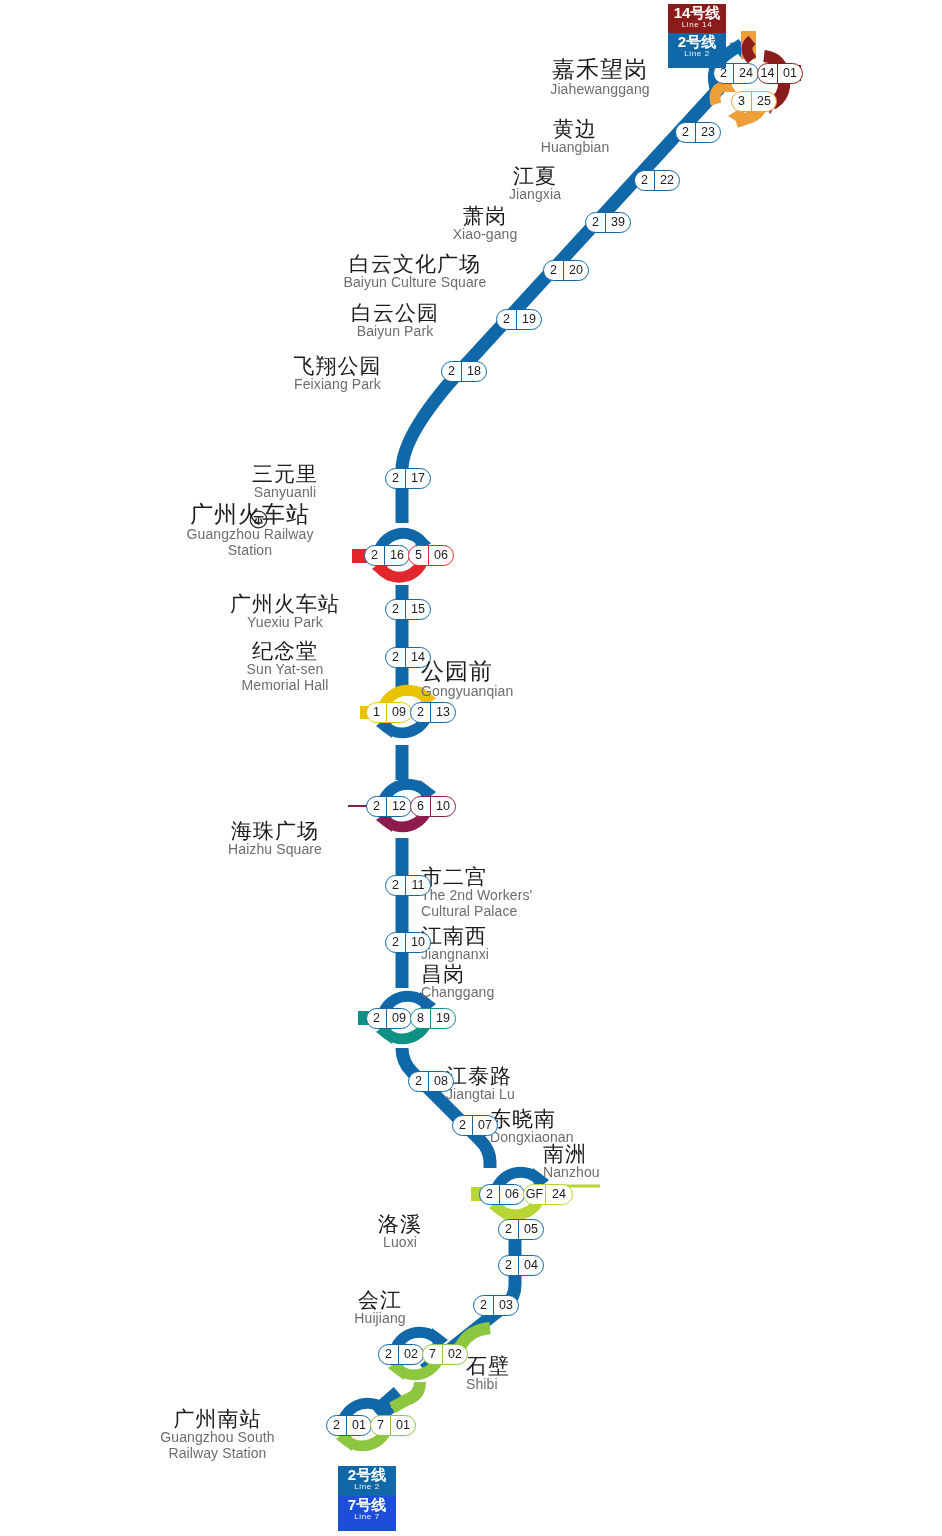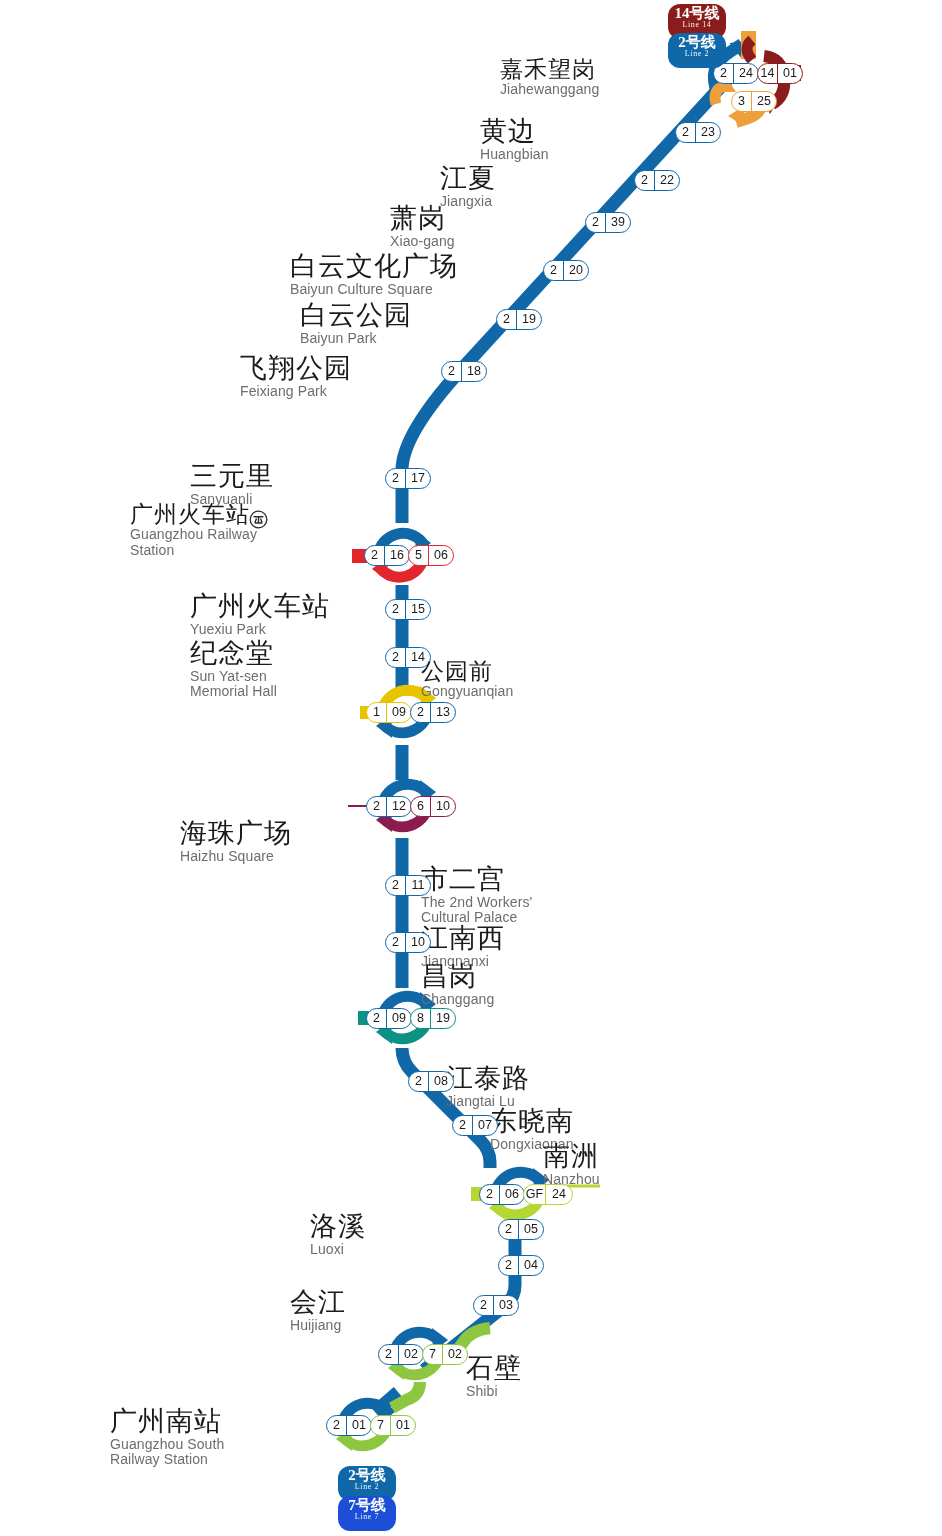--- a/index.html
+++ b/index.html
@@ -12,28 +12,28 @@
     width:942px;
     height:1536px;
     background:#ffffff;
     overflow:hidden;
   }
   #track{position:absolute;left:0;top:0;width:942px;height:1536px;}
 
   
   .lbl{position:absolute;white-space:nowrap;line-height:1.02;}
   .lbl .cn{
-    font-size:27px;color:#1b1b1b;font-weight:400;
+    font-size:21px;color:#1b1b1b;font-weight:400;
     letter-spacing:1px;display:block;
   }
   .lbl .en{
     font-size:14px;color:#6d6d6d;font-weight:400;
     letter-spacing:.1px;display:block;margin-top:1px;
   }
-  .lbl.r{text-align:left;}
+  .lbl.r{text-align:center;}
   .lbl.l{text-align:left;}
   .lbl.big .cn{font-size:23px;}
 
   
   .mk{
     position:absolute;display:flex;align-items:stretch;
     height:21px;border-radius:11px;overflow:hidden;
     background:#ffffff;box-sizing:border-box;
     border:1.6px solid #1068a8;
     z-index:40;
@@ -51,23 +51,23 @@
   .mk.l6{border-color:#8c1b4e;} .mk.l6 .a{border-right-color:#8c1b4e;}
   .mk.l7{border-color:#8dc63f;} .mk.l7 .a{border-right-color:#8dc63f;}
   .mk.l8{border-color:#0d9184;} .mk.l8 .a{border-right-color:#0d9184;}
   .mk.l3{border-color:#eda03a;} .mk.l3 .a{border-right-color:#eda03a;}
   .mk.l14{border-color:#8a1c1c;} .mk.l14 .a{border-right-color:#8a1c1c;}
   .mk.gf{border-color:#b6d733;} .mk.gf .a{border-right-color:#b6d733;}
   .mk.wide .a{width:22px;} .mk.wide .b{width:26px;}
 
   
   .badge{
-    position:absolute;width:58px;height:35px;border-radius:12px;
+    position:absolute;width:58px;height:35px;border-radius:0;
     color:#ffffff;text-align:center;box-sizing:border-box;
-    padding-top:2px;z-index:60;font-family:Liberation Serif, serif;
+    padding-top:2px;z-index:60;
   }
   .badge .t1{font-size:15px;font-weight:700;line-height:14px;letter-spacing:0;}
   .badge .t2{font-size:8px;line-height:9px;letter-spacing:.6px;opacity:.95;}
 
   
   .rwicon{position:absolute;width:19px;height:19px;z-index:45;}
 
   
   .above{z-index:50;}
 </style>

